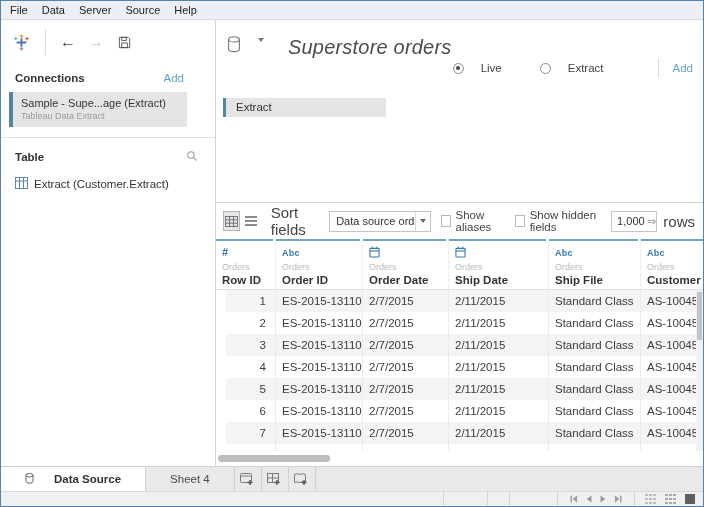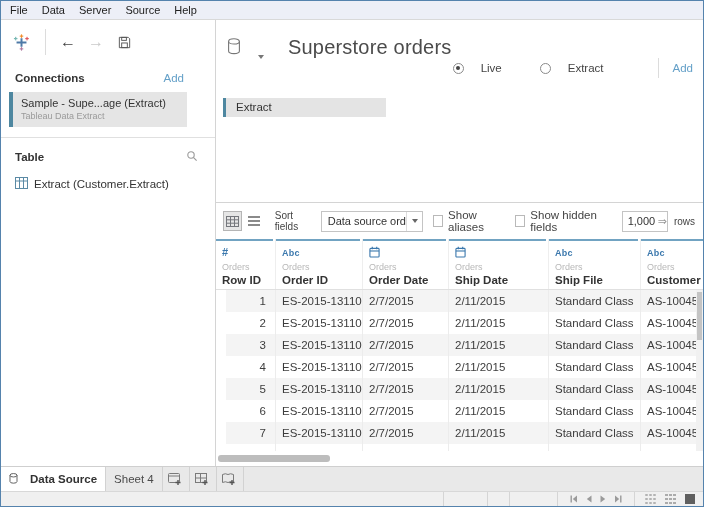--- a/index.html
+++ b/index.html
@@ -27,42 +27,42 @@
   .side-title { font-size:11.5px; font-weight:bold; color:#333; }
   .link-blue { font-size:11.5px; color:#64a0c8; cursor:pointer; }
   .conn-item { margin:2px 0 10px 8px; width:178px; background:#e5e5e5; border-left:4px solid #4e87a0; padding:5px 8px 6px 8px; cursor:pointer; }
   .conn-name { font-size:11px; color:#333; white-space:nowrap; overflow:hidden; }
   .conn-sub { font-size:9px; color:#9a9a9a; margin-top:2px; }
   .side-divider { height:1px; background:#e0e0e0; margin:0; }
   .table-item { display:flex; align-items:center; gap:6px; padding:5px 14px; font-size:11.5px; color:#333; cursor:pointer; }
 
   
   .main-header { height:71px; position:relative; flex:0 0 auto; }
-  .title-group { position:absolute; left:11px; top:16px; display:flex; align-items:flex-end; gap:16px; }
+  .title-group { position:absolute; left:11px; top:16px; display:flex; align-items:flex-start; gap:16px;font-style:italic; }
   .caret-down { width:0; height:0; border-left:3.5px solid transparent; border-right:3.5px solid transparent; border-top:4px solid #777; margin:2px 0 0 1px; }
   .ds-title { font-size:20px; color:#4b4b4b; margin-left:8px; letter-spacing:0.2px; }
   .mode-controls { position:absolute; right:10px; top:38px; display:flex; align-items:center; }
   .radio-group { display:flex; align-items:center; margin-right:54px; }
   .radio-opt { display:flex; align-items:center; gap:5px; margin-right:38px; cursor:pointer; }
   .radio-circle { width:11px; height:11px; border:1px solid #8a8a8a; border-radius:50%; background:#fff; position:relative; }
   .radio-circle.sel::after { content:""; position:absolute; left:2.5px; top:2.5px; width:4px; height:4px; border-radius:50%; background:#444; }
   .radio-label { font-size:11.5px; color:#444;padding-left:12px; }
   .hdr-sep { width:1px; height:20px; background:#dcdcdc; margin-right:14px; }
 
   
   .canvas { flex:1 1 auto; position:relative; }
   .chip { position:absolute; left:7px; top:7px; width:163px; background:#e4e4e4; border-left:3px solid #4e87a0; font-size:11.5px; color:#333; padding:3px 0 4px 10px; cursor:pointer; }
 
   
   .grid-toolbar { height:37px; border-top:1px solid #d4d4d4; display:flex; align-items:center; padding-left:7px; flex:0 0 auto; }
   .view-btn { width:22px; height:20px; display:flex; align-items:center; justify-content:center; margin-right:3px; cursor:pointer; }
   .view-btn.sel { background:#e6e6e6; border:1px solid #b5b5b5; }
   .list-bars { display:flex; flex-direction:column; gap:2px; }
   .list-bars i { display:block; width:12px; height:2px; background:#8a8a8a; }
-  .gt-label { font-size:10px; color:#444; margin:0 8px; }
+  .gt-label { font-size:15px; color:#444; margin:0 8px; }
   .dropdown { width:102px; height:21px; border:1px solid #c4c4c4; display:flex; align-items:center; justify-content:space-between; cursor:pointer; background:#fff; }
   .dd-text { font-size:11px; color:#333; padding-left:6px; white-space:nowrap; overflow:hidden; }
   .dd-arrow-box { width:17px; height:100%; border-left:1px solid #dcdcdc; display:flex; align-items:center; justify-content:center; }
   .dd-caret { width:0; height:0; border-left:3.5px solid transparent; border-right:3.5px solid transparent; border-top:4px solid #666; }
   .check-wrap { display:flex; align-items:center; gap:5px; margin-left:10px; cursor:pointer; }
   .checkbox { width:12px; height:12px; border:1px solid #b9b9b9; background:#fff; }
   .check-label { font-size:11.5px; color:#444; }
   .rows-box { width:52px; height:21px; border:1px solid #c4c4c4; margin-left:10px; display:flex; align-items:center; background:#fff; }
   .rows-input { width:34px; border:none; outline:none; font-size:11px; color:#333; padding-left:5px; font-family:"Liberation Sans",sans-serif; }
   .rows-go { font-size:11px; color:#999; cursor:pointer; padding-left:1px; }
@@ -83,21 +83,21 @@
   .ggutter { width:10px; flex:0 0 10px; background:#fff; }
   .gcell { flex:0 0 auto; font-size:11.5px; color:#3c3c3c; line-height:22px; padding-left:6px; border-right:1px solid #ececec; white-space:nowrap; overflow:hidden; background:#fff; }
   .gcell.alignr { text-align:right; padding-right:9px; padding-left:0; }
   .vscroll { position:absolute; top:51px; right:0; width:7px; height:161px; background:#f1f1f1; }
   .vthumb { position:absolute; top:2px; left:1px; width:5px; height:48px; background:#c4c4c4; cursor:pointer; }
   .hscroll { position:absolute; left:0; bottom:4px; height:7px; width:100%; }
   .hthumb { position:absolute; left:2px; top:0; width:112px; height:7px; background:#bdbdbd; border-radius:3px; cursor:pointer; }
 
   
   .tab-bar { height:25px; background:#e9e9e9; border-top:1px solid #cfcfcf; display:flex; align-items:stretch; flex:0 0 auto; }
-  .tab { display:flex; align-items:center; gap:12px; padding:0 8px; border-right:1px solid #d2d2d2; font-size:11.5px; color:#4a4a4a; cursor:pointer; }
+  .tab { display:flex; align-items:center; gap:20px; padding:0 24px; border-right:1px solid #d2d2d2; font-size:11.5px; color:#4a4a4a; cursor:pointer; }
   .tab.active { background:#fff; color:#333; font-weight:bold; }
   .sheet-btn { width:27px; display:flex; align-items:center; justify-content:center; border-right:1px solid #d2d2d2; cursor:pointer; }
 
   
   .status-bar { height:15px; background:#f0f0f0; border-top:1px solid #d8d8d8; display:flex; align-items:stretch; justify-content:flex-end; flex:0 0 auto; }
   .st-cell { border-left:1px solid #d5d5d5; }
   .st-nav { display:flex; align-items:center; gap:8px; padding:0 12px; border-left:1px solid #d5d5d5; }
   .st-views { display:flex; align-items:center; gap:9px; padding:0 8px 0 10px; border-left:1px solid #d5d5d5; }
   .mini-grid { width:11px; height:10px; display:grid; grid-template-columns:repeat(3,1fr); grid-template-rows:repeat(3,1fr); gap:1.5px; cursor:pointer; }
   .mini-grid i { background:#ababab; }

